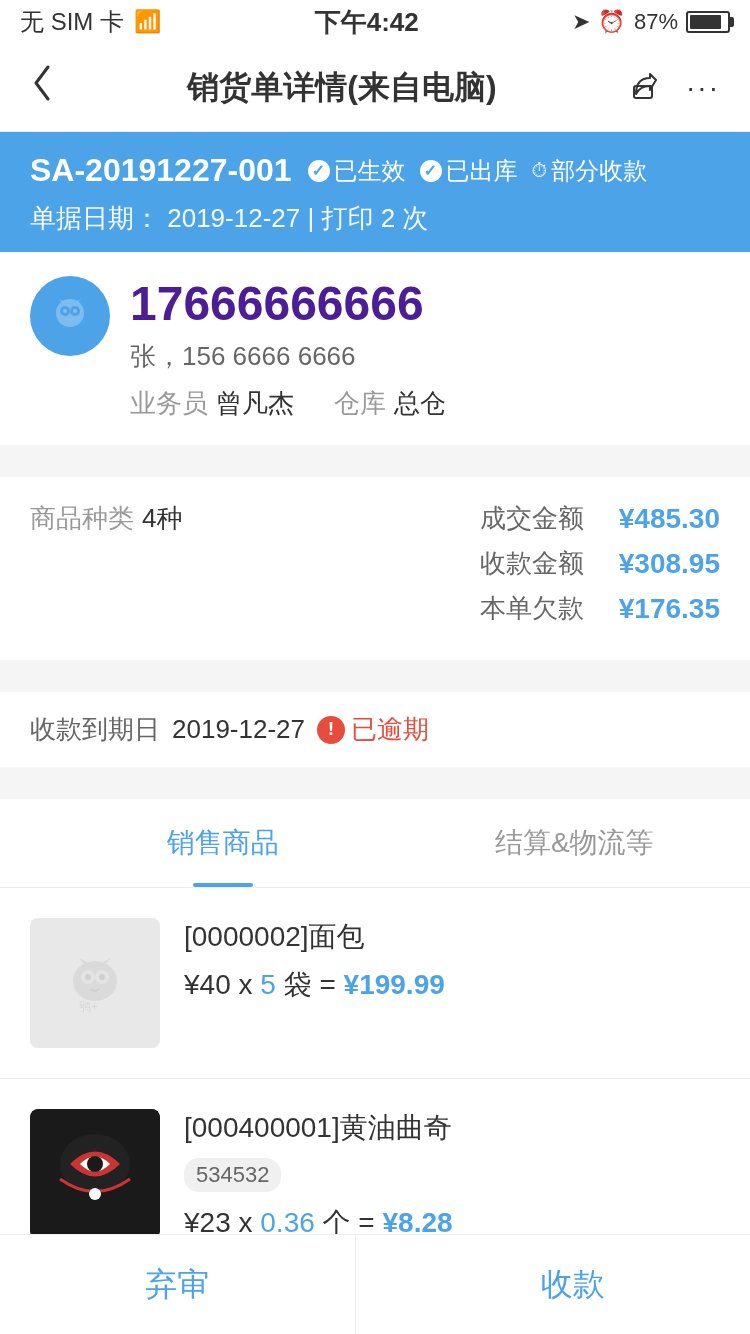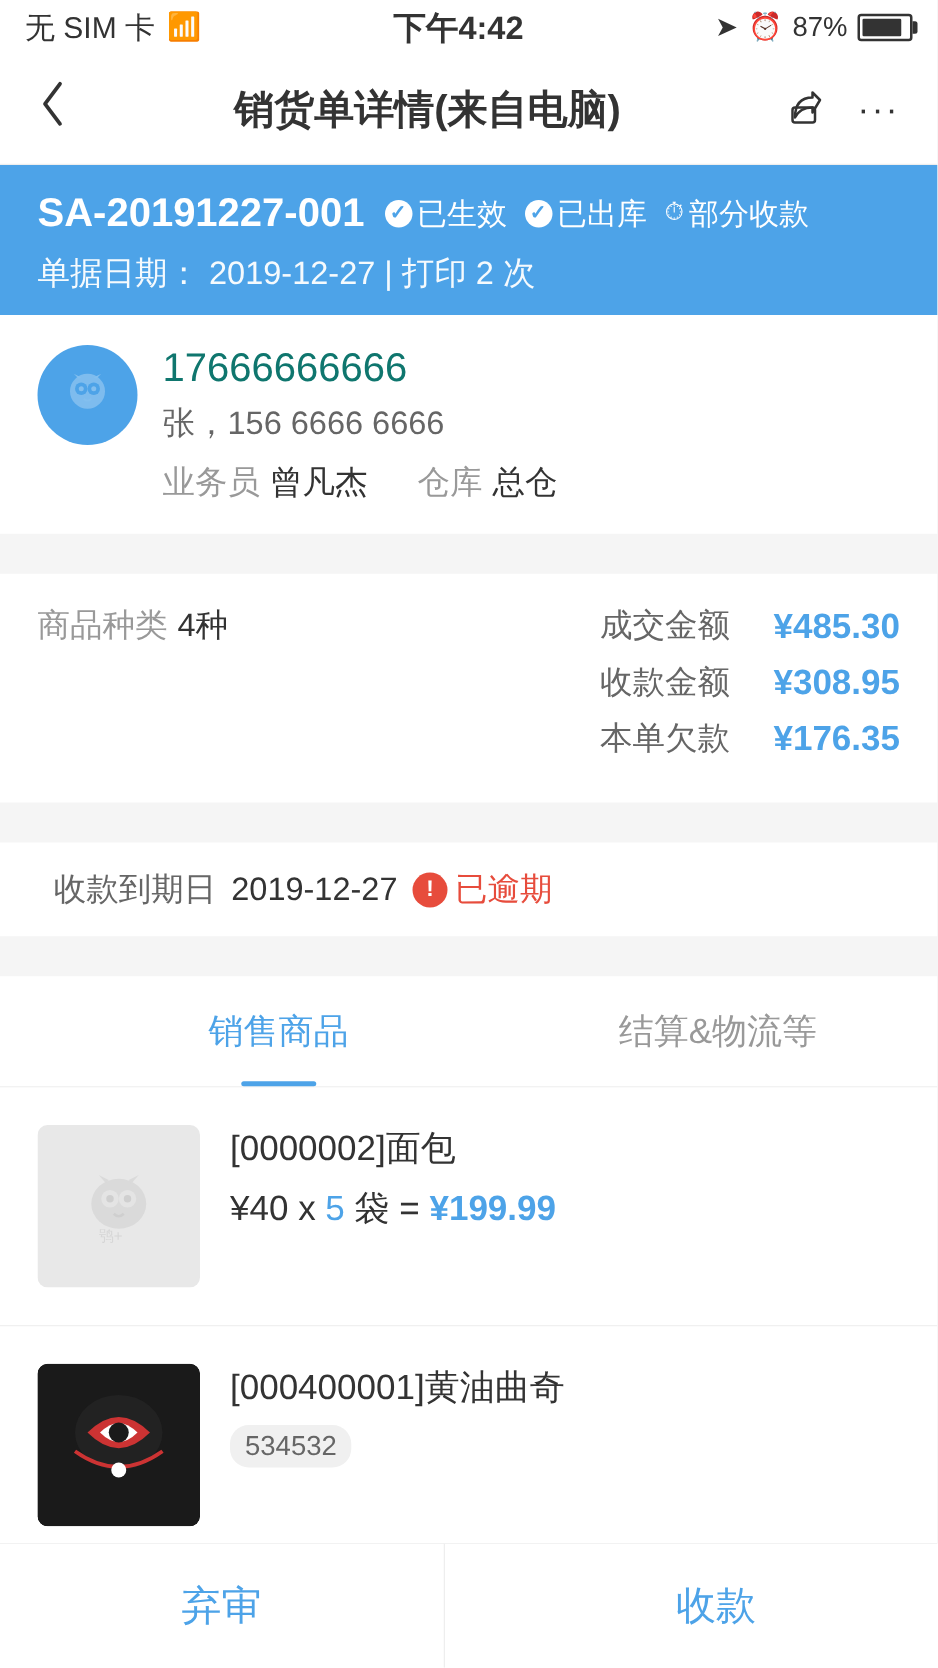--- a/index.html
+++ b/index.html
@@ -147,23 +147,23 @@
       border-radius: 50%;
       background: #4da3e8;
       display: flex;
       align-items: center;
       justify-content: center;
       flex-shrink: 0;
     }
     .customer-avatar svg { width: 50px; height: 50px; fill: #fff; }
     .customer-info { flex: 1; }
     .customer-name {
-      font-size: 32px;
-      font-weight: 400;
-      color: #0f766e;
+      font-size: 48px;
+      font-weight: 700;
+      color: #4c1d95;
       margin-bottom: 8px;
     }
     .customer-phone {
       font-size: 26px;
       color: #666;
       margin-bottom: 12px;
     }
     .customer-meta {
       display: flex;
       gap: 40px;
@@ -213,21 +213,21 @@
 
     
     .due-section {
       background: #fff;
       padding: 20px 30px;
       display: flex;
       align-items: center;
       gap: 12px;
       margin-bottom: 16px;
     }
-    .due-label { font-size: 26px; color: #666; margin-left: 13px; }
+    .due-label { font-size: 26px; color: #666; }
     .due-date { font-size: 26px; color: #333; }
     .overdue-badge {
       display: flex;
       align-items: center;
       gap: 6px;
       background: transparent;
     }
     .overdue-icon {
       width: 28px;
       height: 28px;
@@ -564,20 +564,28 @@
           <path d="M50 55 Q65 40 80 55 Q65 70 50 55 Z" fill="#fff"></path>
           <circle cx="65" cy="55" r="8" fill="#1a1a1a"></circle>
           <path d="M30 70 Q65 95 100 70" stroke="#cc3333" stroke-width="3" fill="none"></path>
           <circle cx="65" cy="85" r="6" fill="#fff"></circle>
         </svg>
       </div>
     </div>
     <div class="product-info">
       <div class="product-name">[000400001]黄油曲奇</div>
       <div class="product-sku">534532</div>
+      <div class="product-price-row">
+        <span>¥23</span>
+        <span> x </span>
+        <span class="price-highlight">0.36</span>
+        <span>个</span>
+        <span> = </span>
+        <span class="price-total">¥8.28</span>
+      </div>
     </div>
   </div>
 
 </div>
 
 <div class="bottom-spacer"></div>
 
 <div class="bottom-bar">
   <div class="bottom-btn cancel">弃审</div>
   <div class="bottom-btn confirm">收款</div>

